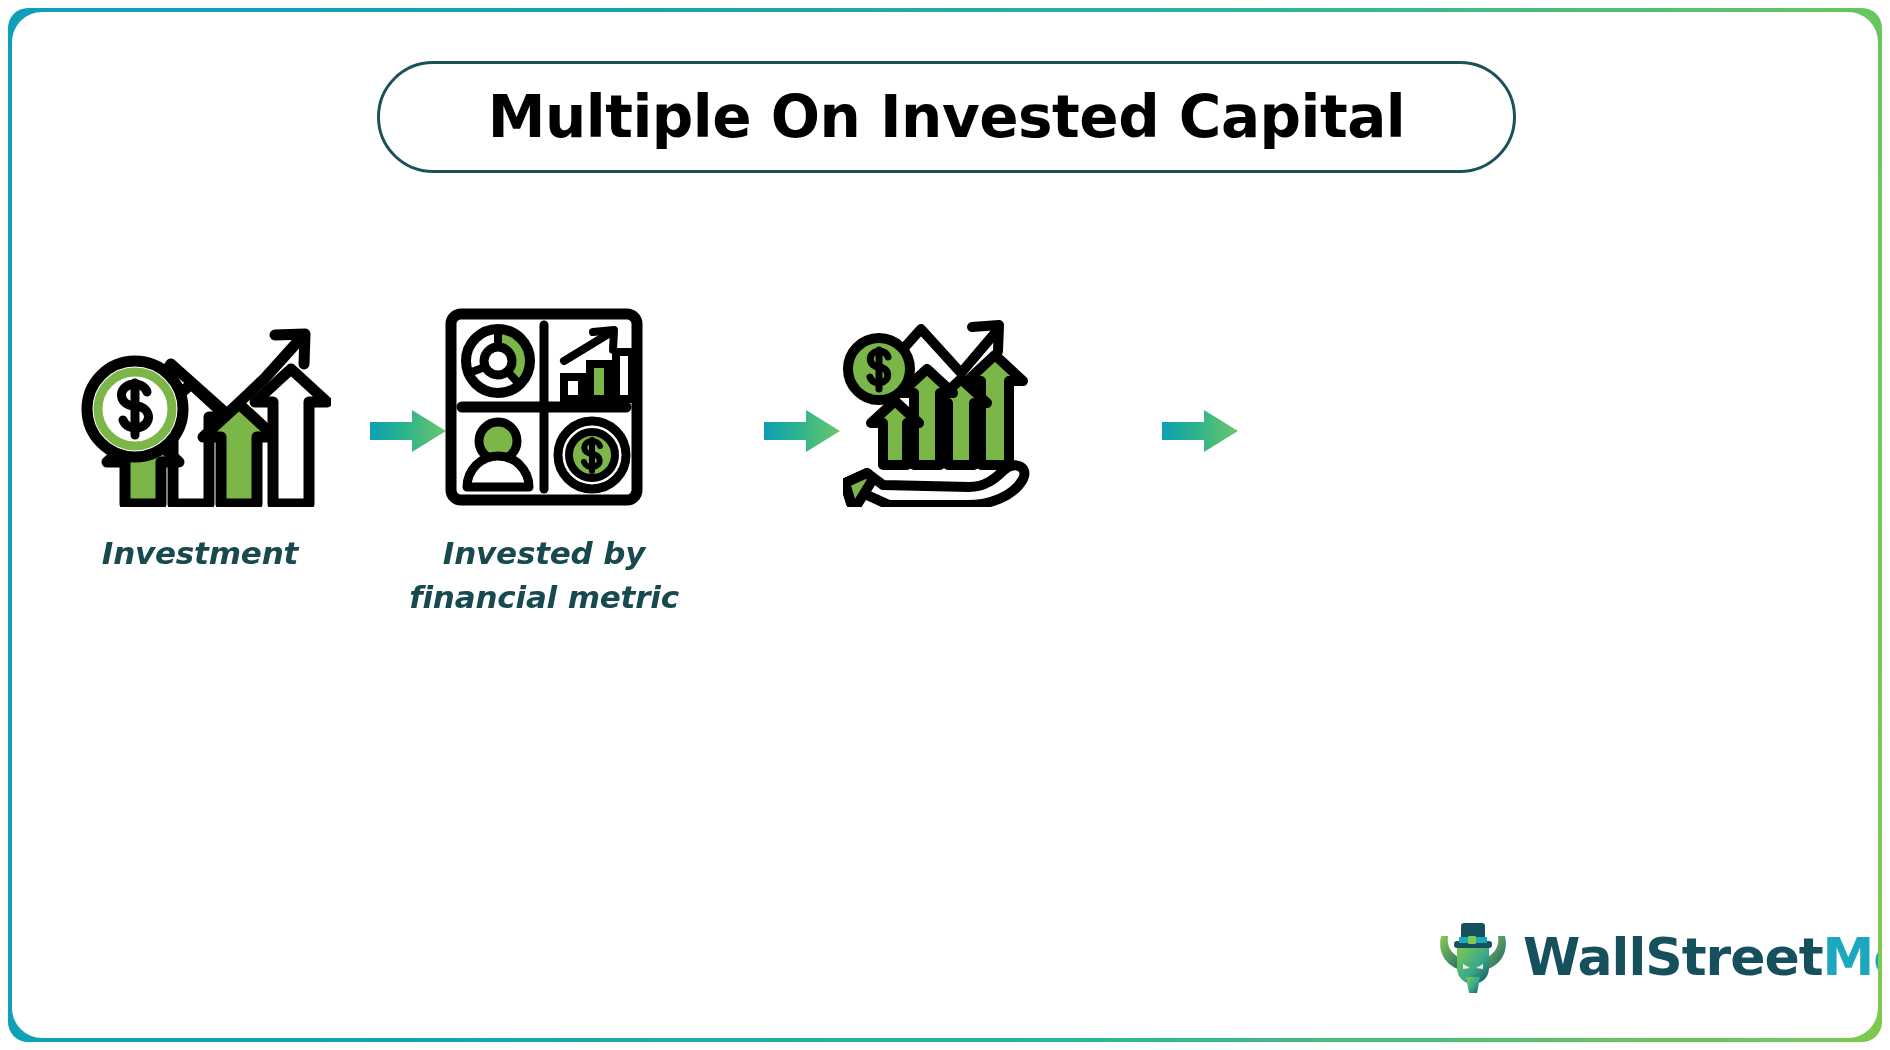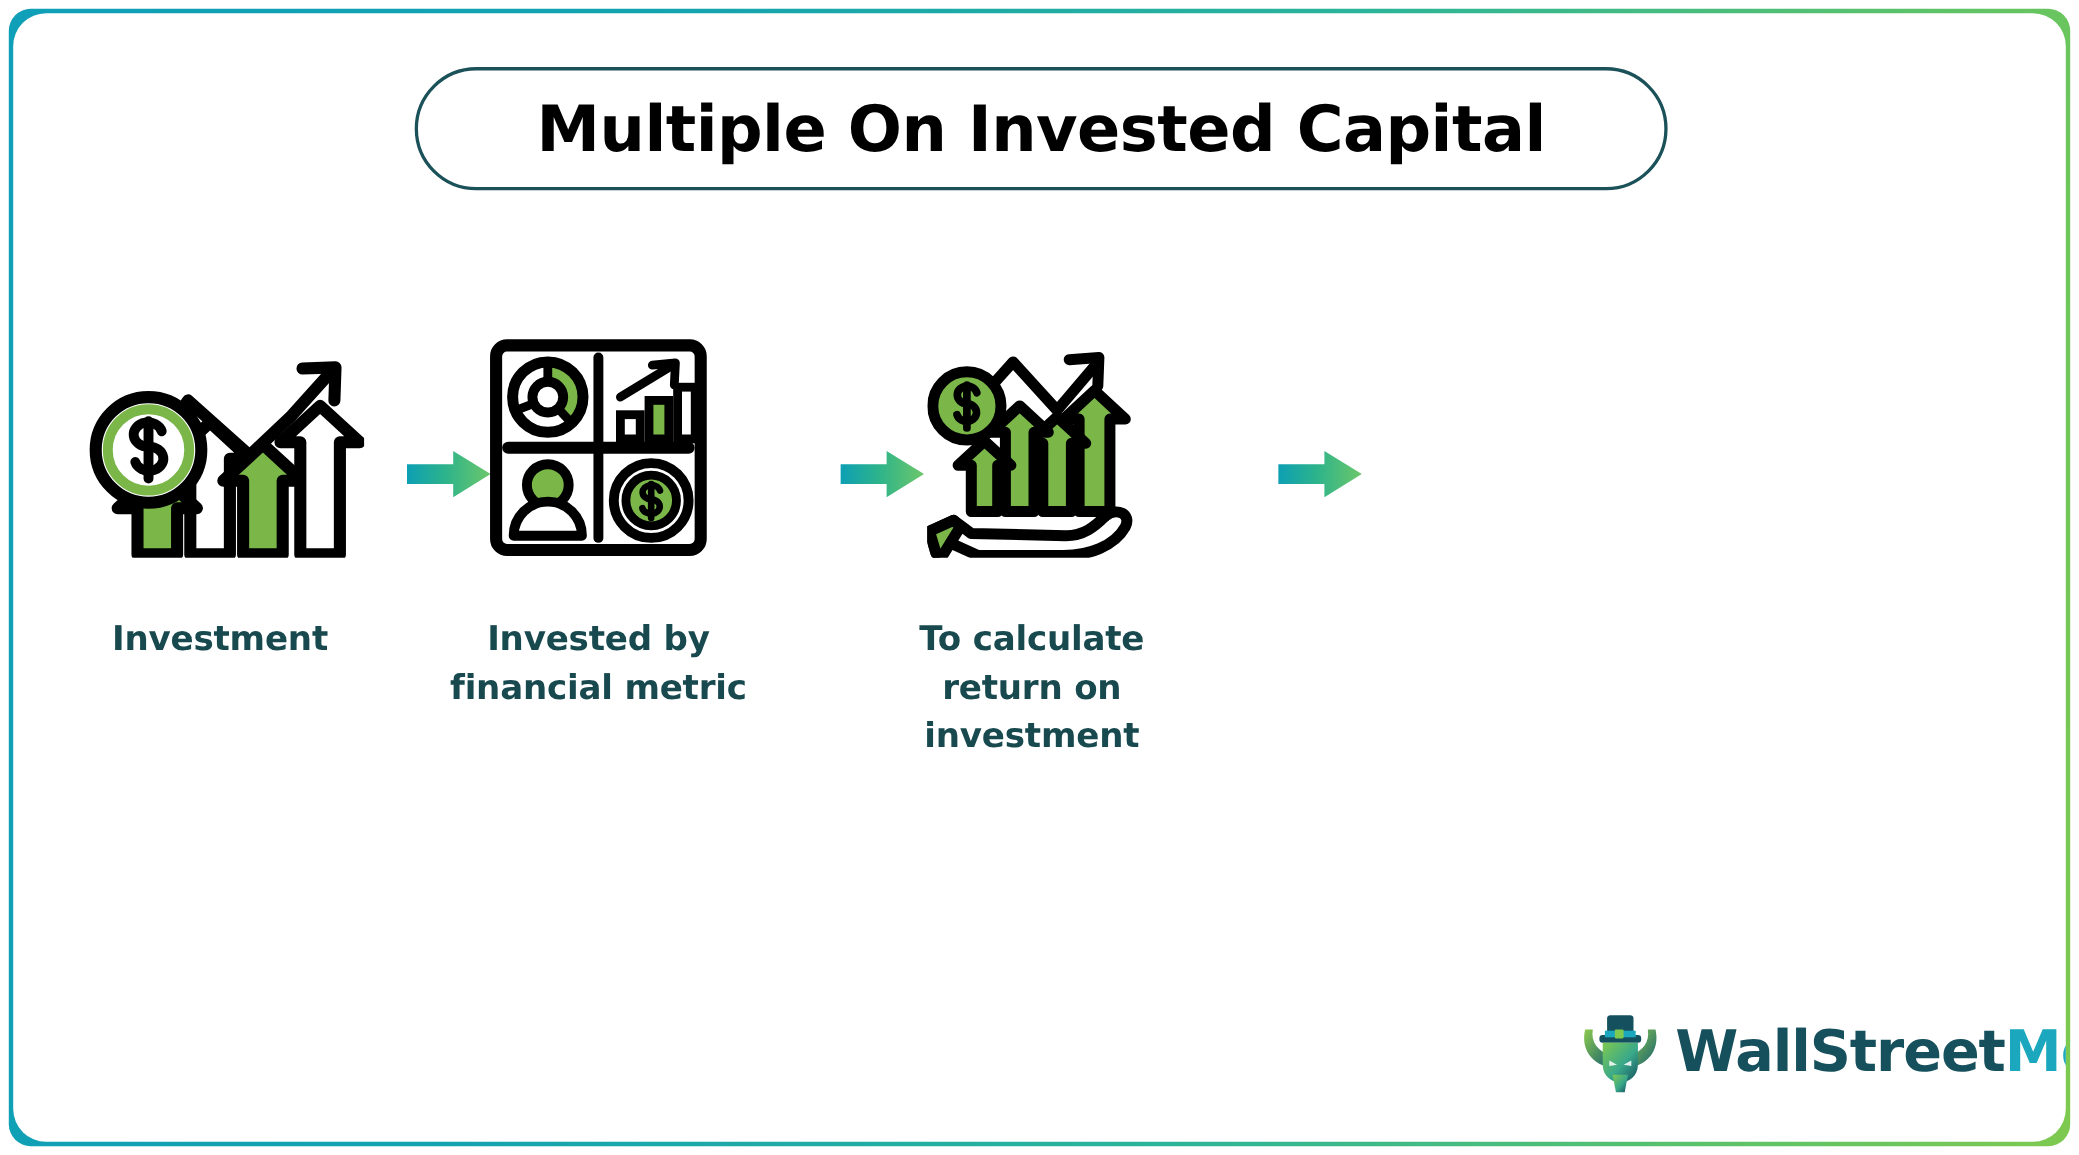--- a/index.html
+++ b/index.html
@@ -66,27 +66,28 @@
     width: 300px;
     text-align: center;
   }
   .step-icon {
     height: 215px;
     display: flex;
     align-items: flex-end;
     justify-content: center;
   }
   .step-label {
-    margin-top: 52px;
+    margin-top: 24px;
     font-family: "DejaVu Sans", sans-serif;
     font-weight: bold;
     font-size: 31px;
     line-height: 1.42;
     color: #17494f;
     letter-spacing: -0.2px;
+    font-style: italic;
   }
   #step-1 { left: 38px; }
   #step-2 { left: 382px; }
   #step-3 { left: 776px; }
   #step-4 { left: 1190px; width: 380px; }
 
   
   .connector {
     position: absolute;
     top: 398px;
@@ -251,21 +252,20 @@
             <line x1="36" y1="43" x2="36" y2="82" stroke="#000000" stroke-width="7" stroke-linecap="round"></line>
           </g>
 
           <g fill="none" stroke="#000000" stroke-width="10" stroke-linejoin="round" stroke-linecap="round">
             <path d="M8,196 L2,176 L24,166 L40,178 L126,180 C142,180 152,172 162,162"></path>
             <path d="M162,162 C172,154 186,160 180,172 C170,190 146,198 124,198 L46,198 L24,188"></path>
           </g>
           <path d="M8,196 L2,176 L24,166 L30,172 L14,198 Z" fill="#7ab648" stroke="#000000" stroke-width="10" stroke-linejoin="round"></path>
         </svg>
       </div>
-      <div class="step-label">To calculate return on investment</div>
     </div>
 
     <div class="connector" id="connector-3">
       <svg width="76" height="42" viewBox="0 0 76 42">
         <path d="M0,12 L42,12 L42,0 L76,21 L42,42 L42,30 L0,30 Z" fill="url(#arrowGrad)"></path>
       </svg>
     </div>
 
 
     <div id="logo">

